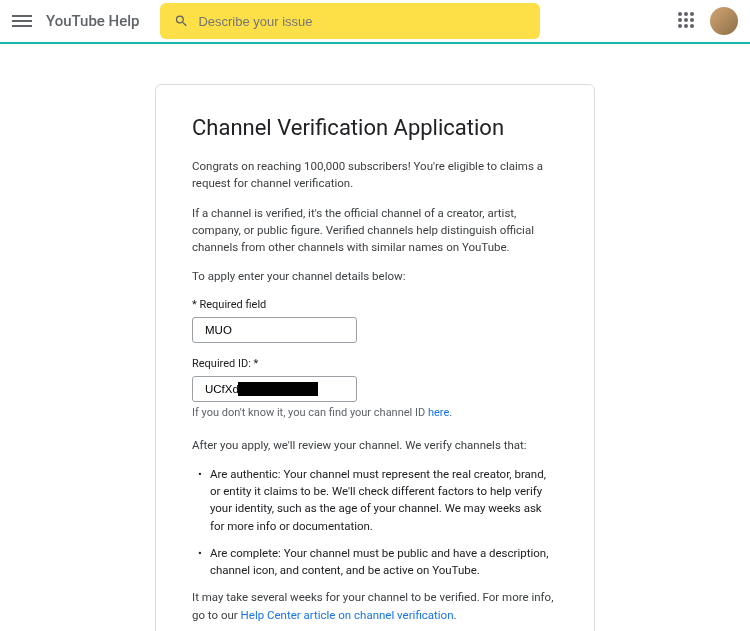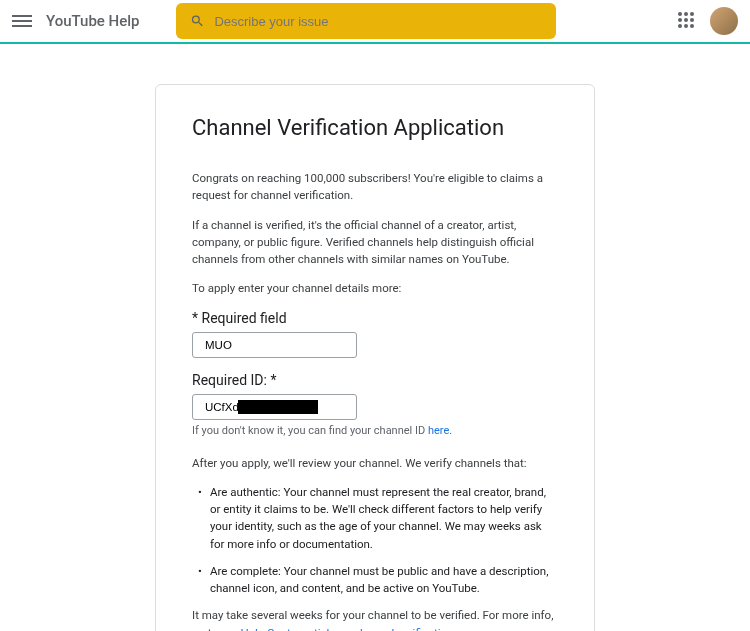--- a/index.html
+++ b/index.html
@@ -1,30 +1,30 @@
 <!DOCTYPE html>
 <html><head>
 <meta charset="utf-8">
 <style>
 * { box-sizing: border-box; margin: 0; padding: 0; }
 body { font-family: Roboto, Arial, sans-serif; background: #fff; color: #202124; font-size: 13px; }
 .header { display: flex; align-items: center; height: 44px; padding: 0 12px; border-bottom: 2px solid #14b8a6; }
 .hamburger { width: 20px; height: 20px; cursor: pointer; display: flex; flex-direction: column; justify-content: space-around; padding: 2px 0; margin-right: 14px; }
 .hamburger span { height: 2px; background: #5f6368; }
 .logo { font-size: 15px; color: #5f6368; font-weight: 500; }
-.search-wrap { margin-left: 36px; background: #eab308; border-radius: 6px; display: flex; align-items: center; padding: 0 14px; height: 36px; width: 380px; }
+.search-wrap { margin-left: 20px; background: #fde047; border-radius: 6px; display: flex; align-items: center; padding: 0 14px; height: 36px; width: 380px; }
 .search-wrap input { border: none; background: transparent; outline: none; font-size: 13px; width: 100%; margin-left: 10px; color: #5f6368; }
 .spacer { flex: 1; }
 .apps-grid { width: 18px; height: 18px; cursor: pointer; display: grid; grid-template-columns: repeat(3, 4px); grid-template-rows: repeat(3, 4px); gap: 2px; margin-right: 14px; }
 .apps-grid span { background: #5f6368; border-radius: 50%; }
 .avatar { width: 28px; height: 28px; border-radius: 50%; background: linear-gradient(135deg,#d4a574,#8b6f47); cursor: pointer; }
 .card { width: 440px; margin: 40px auto 30px; border: 1px solid #dadce0; border-radius: 6px; padding: 30px 36px; }
-h1 { font-size: 22px; font-weight: 400; margin-bottom: 30px; }
+h1 { font-size: 22px; font-weight: 400; margin-bottom: 18px; }
 .p { font-size: 11.5px; line-height: 1.5; color: #3c4043; margin-bottom: 12px; }
-.label { font-size: 14px; margin-bottom: 6px; }
+.label { font-size: 11px; margin-bottom: 6px; }
 .input { width: 165px; height: 26px; border: 1px solid #9aa0a6; border-radius: 3px; padding: 0 12px; font-size: 11.5px; outline: none; margin-bottom: 14px; }
 .redact { position: relative; display: inline-block; }
 .redact::after { content: ''; position: absolute; left: 46px; top: 6px; width: 80px; height: 14px; background: #000; }
 .helper { font-size: 11px; color: #5f6368; margin-top: -10px; margin-bottom: 18px; }
 .link { color: #1a73e8; text-decoration: none; cursor: pointer; }
 .bullet { display: flex; font-size: 11.5px; line-height: 1.5; margin-bottom: 10px; }
 .bullet .dot { margin: 0 8px 0 6px; }
 svg { display: block; }
 </style>
 </head>
@@ -55,21 +55,21 @@
       <span></span>
       <span></span>
     </div>
   <div class="avatar"></div>
 </div>
 
 <div class="card">
   <h1>Channel Verification Application</h1>
   <p class="p">Congrats on reaching 100,000 subscribers! You're eligible to claims a request for channel verification.</p>
   <p class="p">If a channel is verified, it's the official channel of a creator, artist, company, or public figure. Verified channels help distinguish official channels from other channels with similar names on YouTube.</p>
-  <p class="p">To apply enter your channel details more:</p>
+  <p class="p">To apply enter your channel details below:</p>
   <p class="label">* Required field</p>
   <input class="input" value="MUO" style="">
   <p class="label">Required ID: *</p>
   <div class="redact"><input class="input" value="UCfXde" style=""></div>
   <p class="helper"><span>If you don't know it, you can find your channel ID </span><a class="link">here</a>.</p>
   <p class="p">After you apply, we'll review your channel. We verify channels that:</p>
   <div class="bullet">
       <span class="dot">•</span>
       <span>Are authentic: Your channel must represent the real creator, brand, or entity it claims to be. We'll check different factors to help verify your identity, such as the age of your channel. We may weeks ask for more info or documentation.</span>
     </div>

